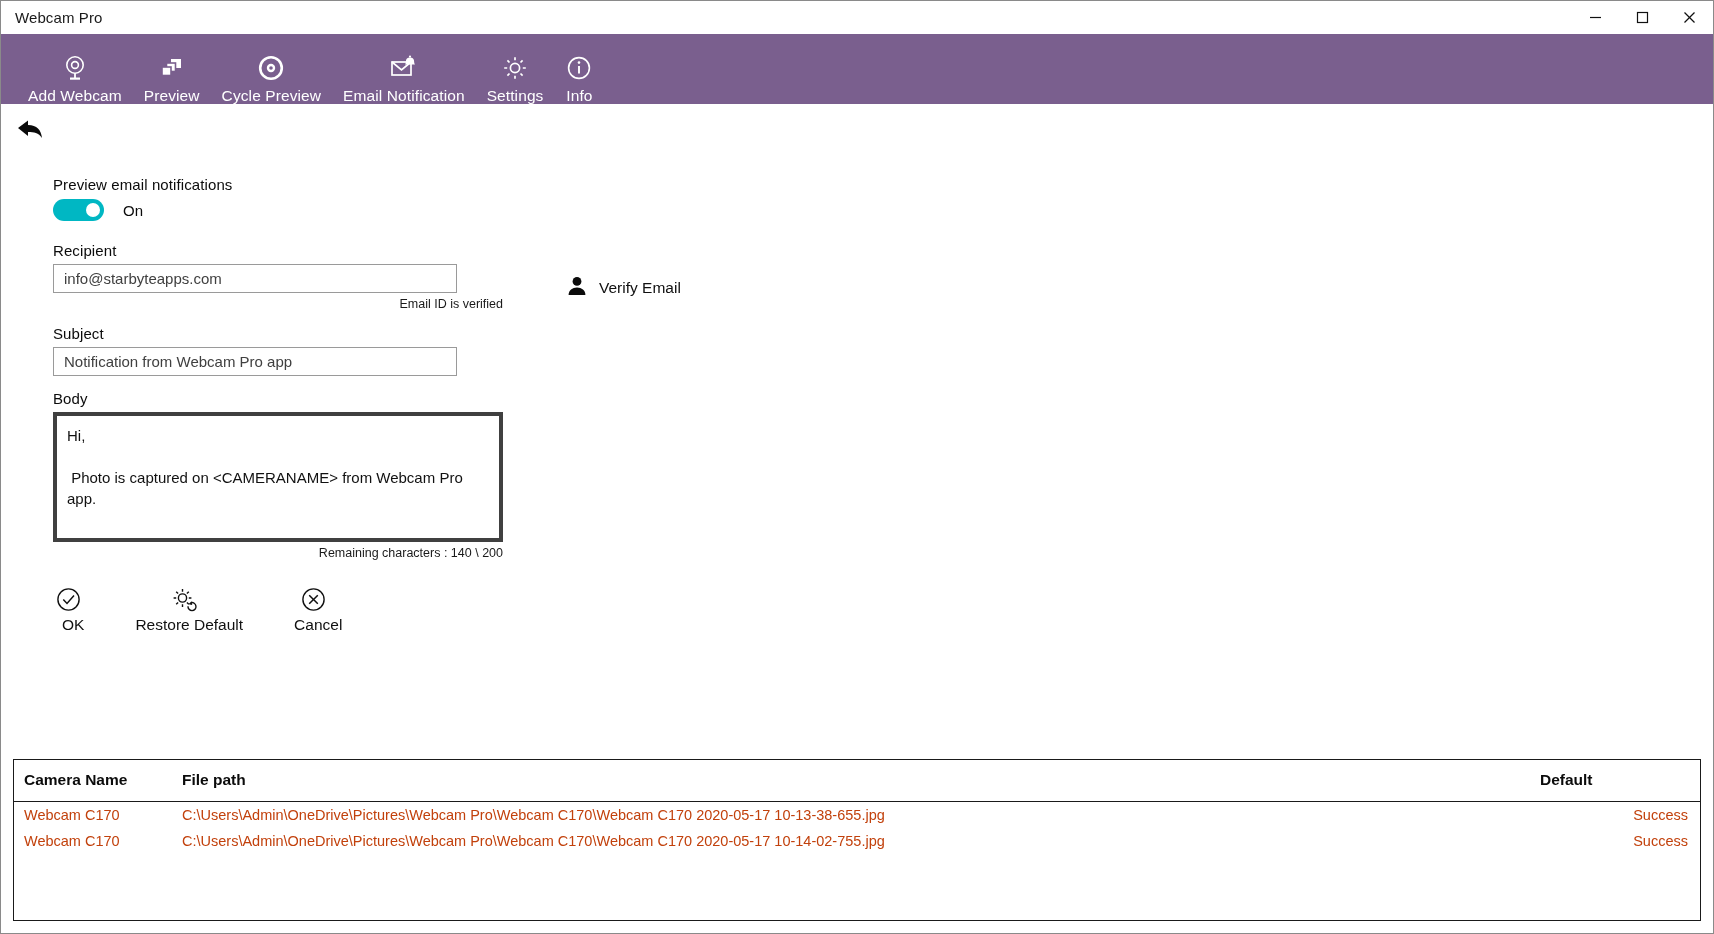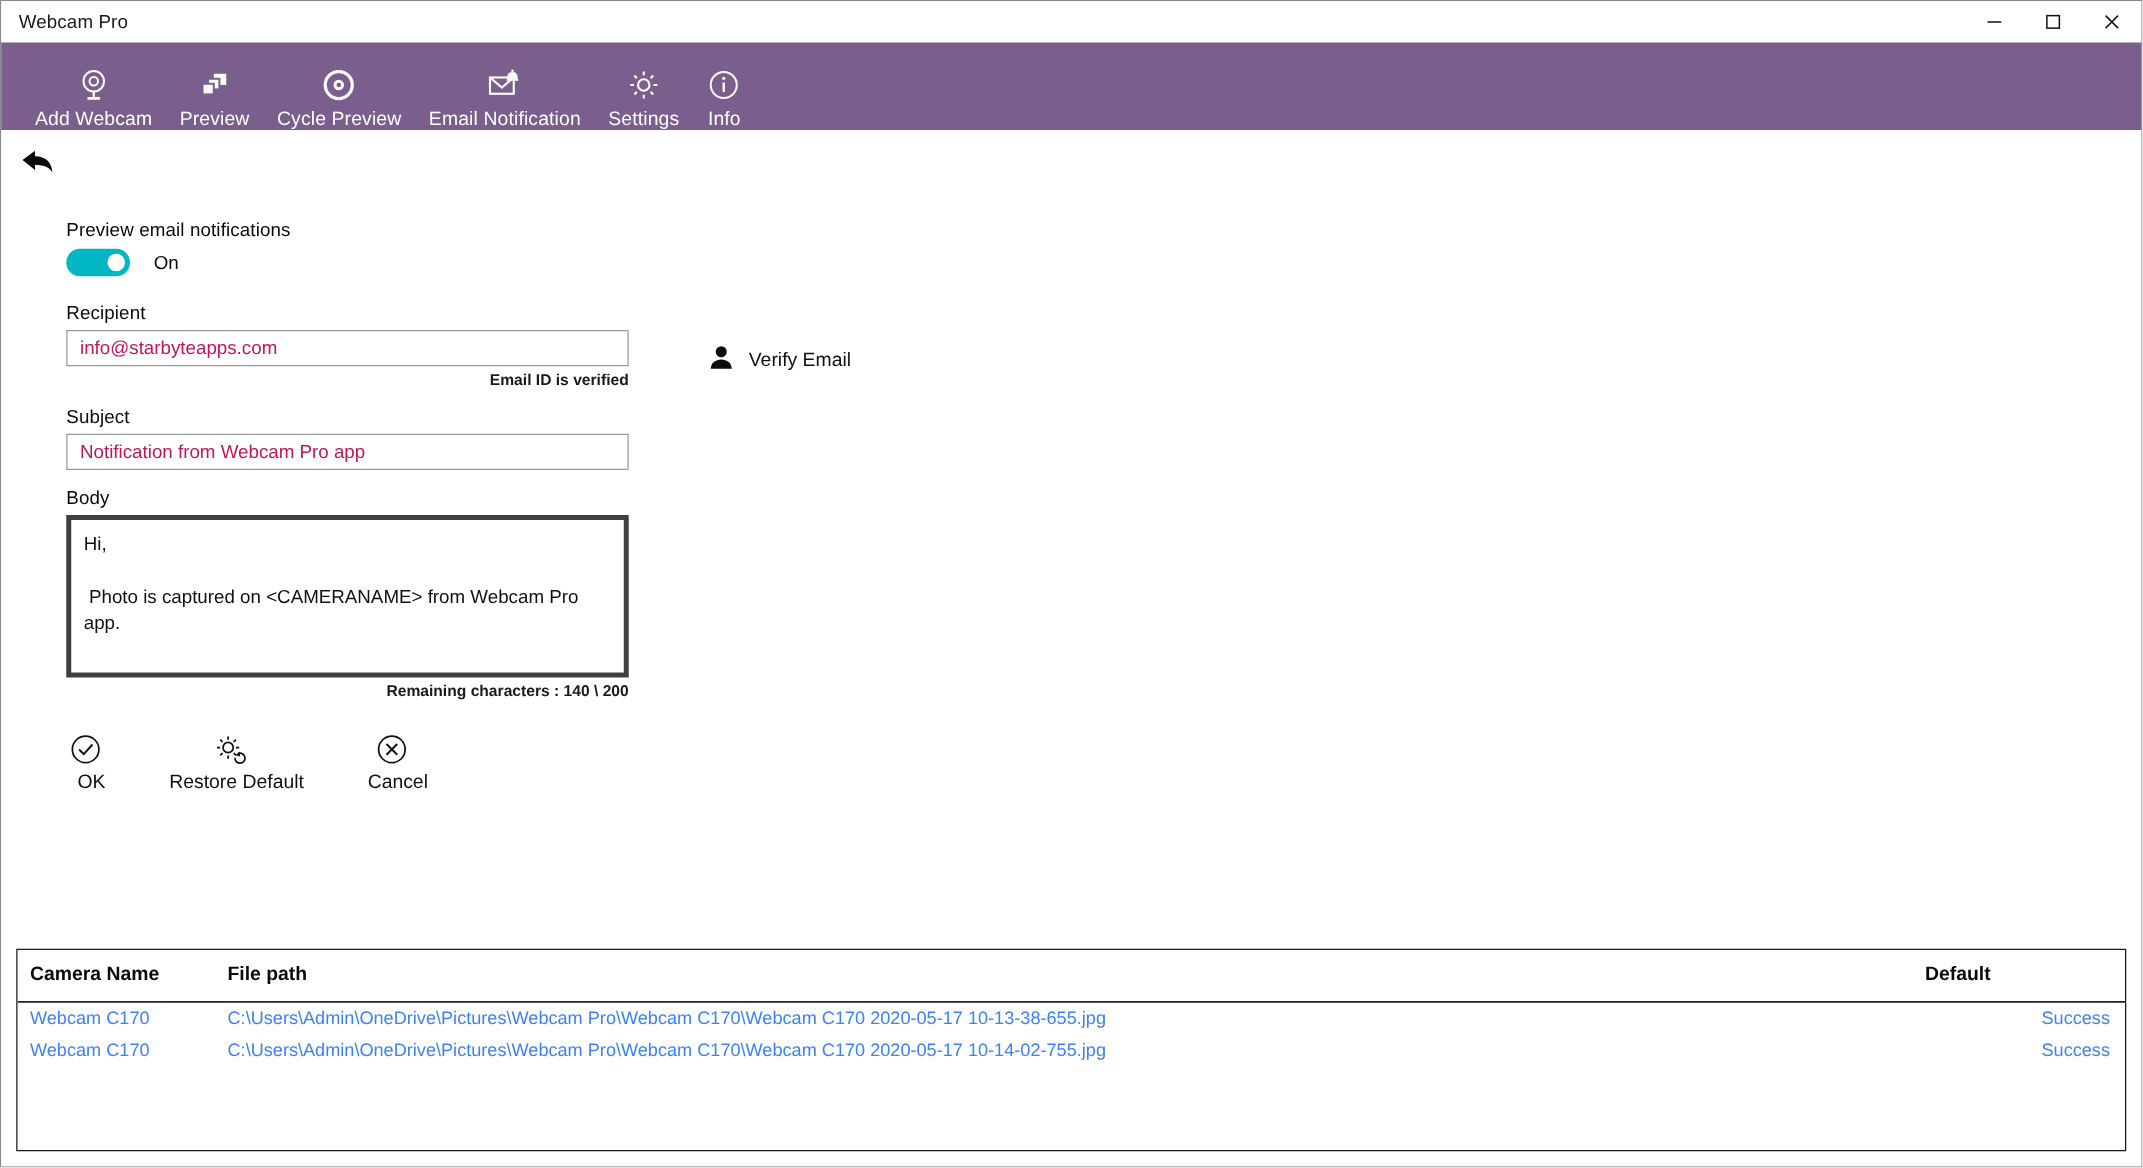--- a/index.html
+++ b/index.html
@@ -126,29 +126,29 @@
     border-radius: 50%;
     background: #ffffff;
   }
   .toggle-text {
     font-size: 15px;
     color: #0b0b0b;
     margin-left: 19px;
   }
 
   .input-box {
-    width: 450px;
+    width: 404px;
     height: 29px;
     border: 1px solid #9a9a9a;
     background: #ffffff;
     display: flex;
     align-items: center;
     padding-left: 10px;
     font-size: 15px;
-    color: #be185d;
+    color: #404040;
   }
 
   .recipient-row {
     display: flex;
     align-items: flex-start;
   }
   .verify-btn {
     display: flex;
     align-items: center;
     margin-left: 62px;
@@ -160,21 +160,20 @@
     color: #111;
     margin-left: 10px;
   }
 
   .hint-right {
     width: 450px;
     text-align: right;
     font-size: 12.5px;
     color: #1a1a1a;
     margin-top: 4px;
-    font-weight: bold;
   }
   .block-sub { margin-top: 14px; }
 
   .textarea-box {
     width: 450px;
     height: 130px;
     border: 4px solid #404040;
     background: #ffffff;
     padding: 9px 10px;
     font-size: 15px;
@@ -220,21 +219,21 @@
   table.log th {
     text-align: left;
     font-size: 15.5px;
     font-weight: bold;
     color: #0b0b0b;
     padding: 11px 0 12px 0;
     border-bottom: 1px solid #1a1a1a;
   }
   table.log td {
     font-size: 14.5px;
-    color: #3b82f6;
+    color: #c2410c;
     padding: 5px 0;
     white-space: nowrap;
     overflow: hidden;
   }
   .col-cam { width: 150px; padding-left: 10px !important; }
   .col-path { width: auto; padding-left: 18px !important; }
   .col-status { width: 160px; text-align: right; padding-right: 12px !important; }
 </style>
 </head>
 <body>

